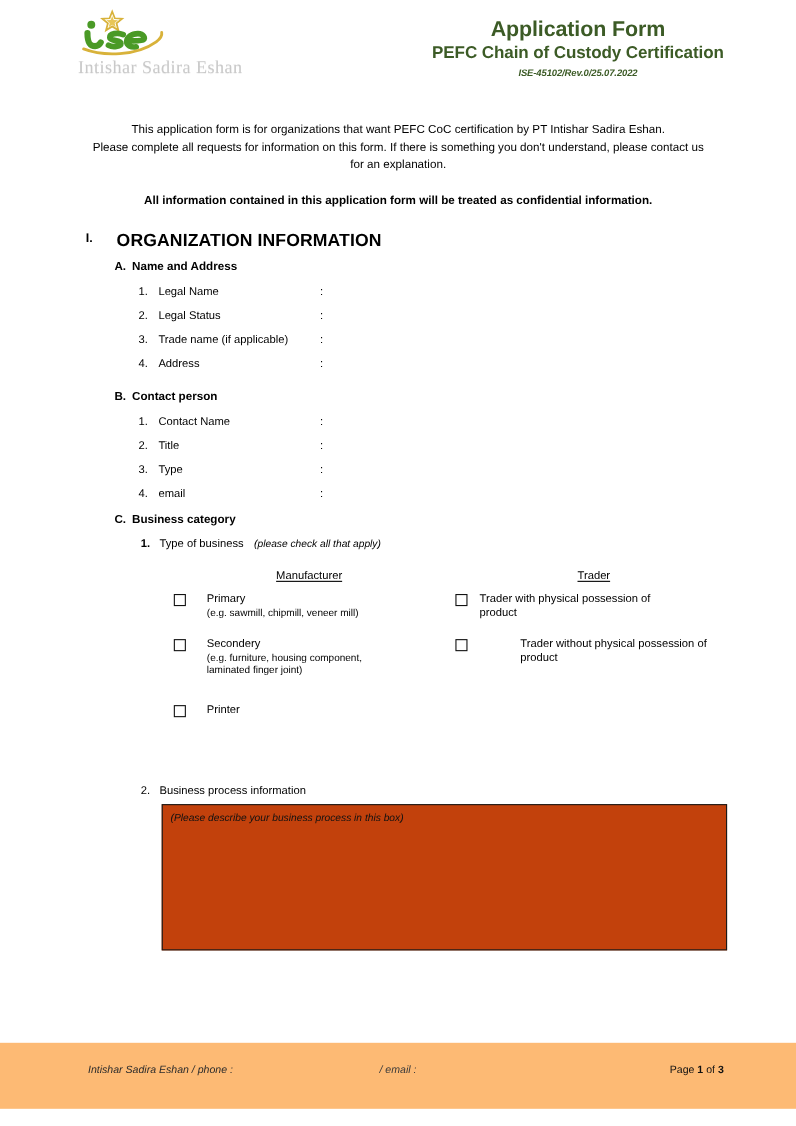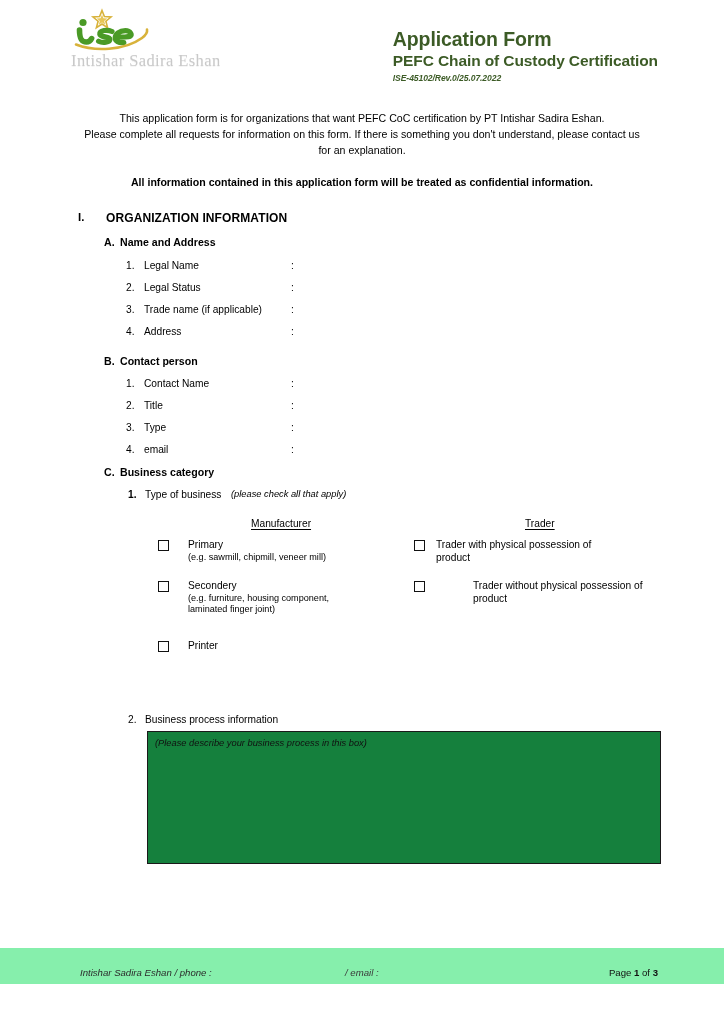--- a/index.html
+++ b/index.html
@@ -47,22 +47,21 @@
     letter-spacing: 0.4px;
     color: #c9c9c9;
     text-shadow: 0 1px 0 #f4f4f4;
     white-space: nowrap;
   }
 
   .header-right {
     position: absolute;
     right: 66px;
     top: 16px;
-    text-align: left;
-    margin-top: 12px;
+    text-align: center;
   }
   .doc-title {
     font-size: 19.5px;
     font-weight: bold;
     color: #3c5b26;
     letter-spacing: -0.1px;
     line-height: 1.16;
   }
   .doc-subtitle {
     font-size: 15.5px;
@@ -95,21 +94,21 @@
   .intro .confidential {
     margin-top: 16px;
     font-weight: bold;
     font-size: 10.6px;
   }
 
   
   .section-head {
     position: absolute;
     font-weight: bold;
-    font-size: 12px;
+    font-size: 16px;
     letter-spacing: 0.1px;
   }
   .section-num {
     position: absolute;
     font-weight: bold;
     font-size: 11.4px;
   }
   .sub-head {
     position: absolute;
     font-weight: bold;
@@ -164,40 +163,40 @@
   }
 
   
   .process-box {
     position: absolute;
     left: 147px;
     top: 731px;
     width: 514px;
     height: 133px;
     border: 1.3px solid #1a1a1a;
-    background: #15803d;
+    background: #c2410c;
     box-sizing: border-box;
   }
   .process-hint {
     position: absolute;
     left: 7px;
     top: 6px;
     font-size: 9.3px;
     font-style: italic;
     color: #111;
   }
 
   
   .footer-band {
     position: absolute;
     left: 0;
     top: 948px;
     width: 724px;
-    height: 36px;
-    background: #86efac;
+    height: 60px;
+    background: #fdba74;
   }
   .footer-left {
     position: absolute;
     left: 80px;
     top: 19px;
     font-size: 9.6px;
     font-style: italic;
     color: #2b2b2b;
     white-space: nowrap;
   }

